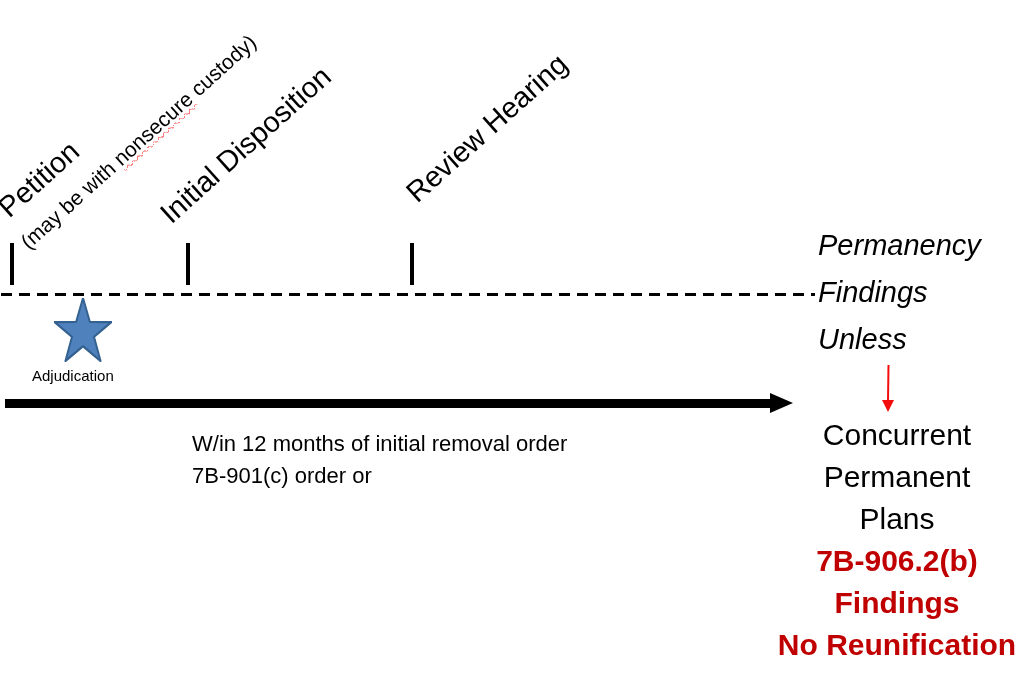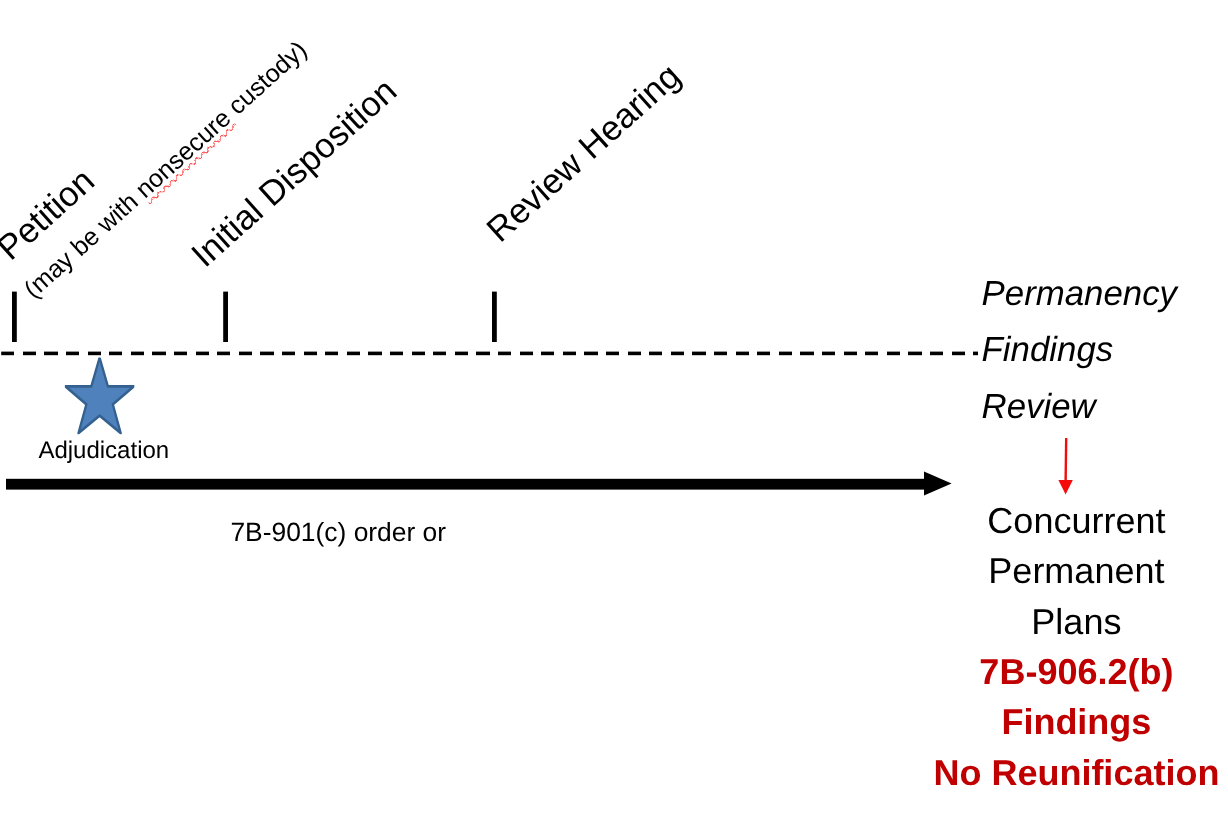--- a/index.html
+++ b/index.html
@@ -20,21 +20,21 @@
     text-underline-offset:2px;
   }
   
   .tick { position:absolute; top:243px; width:4px; height:42px; background:#000; }
   .dashline {
     position:absolute; top:293px; left:1px; width:814px; height:3px;
     background:repeating-linear-gradient(90deg,#000 0 11px,transparent 11px 18px);
   }
   .star-wrap { position:absolute; left:54px; top:298px; width:58px; height:64px; }
   .adjudication {
-    position:absolute; left:32px; top:363px; font-size:20px; line-height:26px;text-align:right;
+    position:absolute; left:32px; top:363px; font-size:15px; line-height:26px;text-align:right;
   }
   
   .arrow-shaft { position:absolute; left:5px; top:399px; width:766px; height:9px; background:#000; }
   .arrow-head {
     position:absolute; left:770px; top:393px; width:0; height:0;
     border-left:23px solid #000; border-top:10.5px solid transparent; border-bottom:10.5px solid transparent;
   }
   
   .timeframe {
     position:absolute; left:192px; top:428px; font-size:22px; line-height:32px;
@@ -78,27 +78,28 @@
       <polygon points="30,0 37.1,21.3 59.5,21.4 41.4,34.7 48.2,56.1 30,43 11.8,56.1 18.6,34.7 0.5,21.4 22.9,21.3" fill="#4f81bd" stroke="#34618f" stroke-width="2" stroke-linejoin="round"></polygon>
     </svg>
   </div>
 
   <div class="adjudication">Adjudication</div>
 
   <div class="arrow-shaft"></div>
   <div class="arrow-head"></div>
 
   <div class="timeframe">
+    <div>W/in 12 months of initial removal order</div>
     <div>7B-901(c) order or</div>
   </div>
 
   <div class="pph-heading">
     <div>Permanency</div>
     <div>Findings</div>
-    <div>Review</div>
+    <div>Unless</div>
   </div>
 
   <div class="red-arrow-wrap">
     <svg width="18" height="50" viewBox="0 0 18 50">
       <line x1="9.5" y1="2" x2="9" y2="39" stroke="#f40b0b" stroke-width="2"></line>
       <polygon points="3,37 15,37 9,49" fill="#f40b0b"></polygon>
     </svg>
   </div>
 
   <div class="plans-block">

